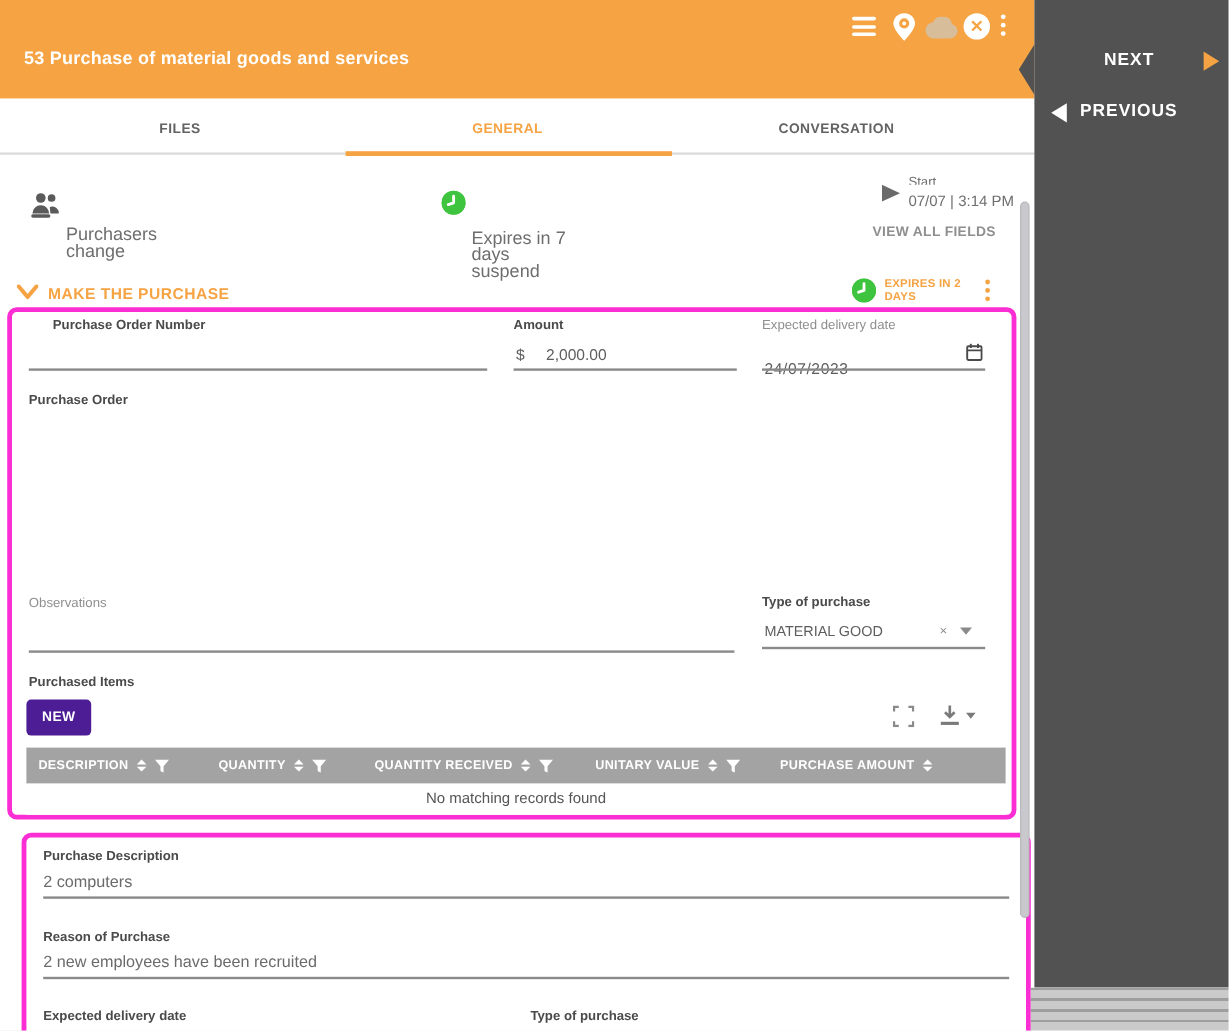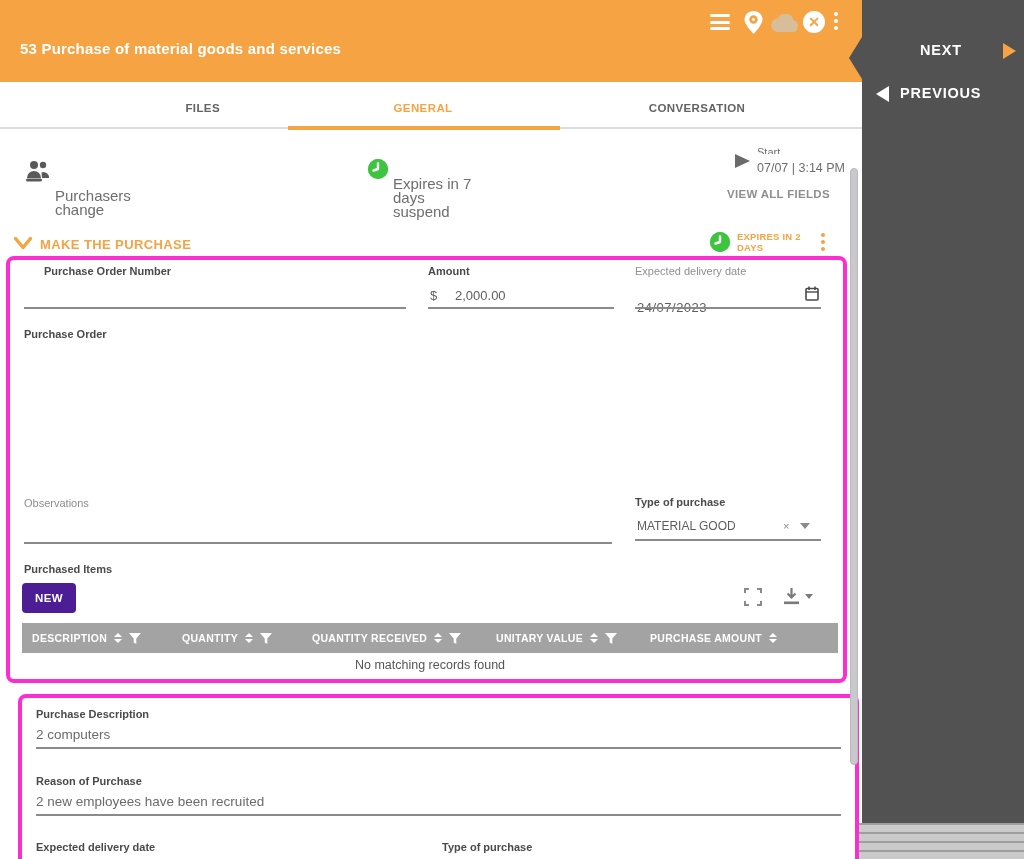--- a/index.html
+++ b/index.html
@@ -107,21 +107,21 @@
     </div>
     <div class="icon-btn xcircle" style="left:803px;top:11px;">✕</div>
     <div class="icon-btn kebab-white" style="left:834px;top:12px;">
       <span></span>
         <span></span>
         <span></span>
     </div>
   </div>
 
   <div>
-    <div class="tab" style="left:80px;width:140px;text-align:right;">FILES</div>
+    <div class="tab" style="left:80px;width:140px;">FILES</div>
     <div class="tab active" style="left:350px;width:146px;">GENERAL</div>
     <div class="tab" style="left:620px;width:154px;">CONVERSATION</div>
     <div class="tab-line-gray"></div>
     <div class="tab-line-orange"></div>
   </div>
 
   <div>
     <svg class="abs" style="left:25px;top:157px;" width="26" height="26" viewBox="0 0 26 26">
       <circle cx="9" cy="8" r="4" fill="#5a5a5a"></circle>
       <circle cx="18" cy="8" r="3.2" fill="#5a5a5a"></circle>
@@ -133,21 +133,21 @@
       <div>Purchasers</div>
       <div>change</div>
     </div>
 
     <div class="clock-badge" style="left:368px;top:159px;">
       <svg width="20" height="20" viewBox="0 0 20 20">
         <circle cx="10" cy="10" r="10" fill="#3fc43f"></circle>
         <path d="M10 4.5 V10 L5.5 11.5" stroke="#fff" stroke-width="2.4" fill="none" stroke-linecap="round" stroke-linejoin="round"></path>
       </svg>
     </div>
-    <div class="abs small-gray" style="left:393px;top:146px;">
+    <div class="abs small-gray" style="left:393px;top:161px;">
       <div>Expires in 7</div>
       <div>days</div>
       <div>suspend</div>
     </div>
 
     <div class="flag"></div>
     <div class="start-label-clip">Start</div>
     <div class="start-value">07/07 | 3:14 PM</div>
 
     <div class="view-all">VIEW ALL FIELDS</div>

